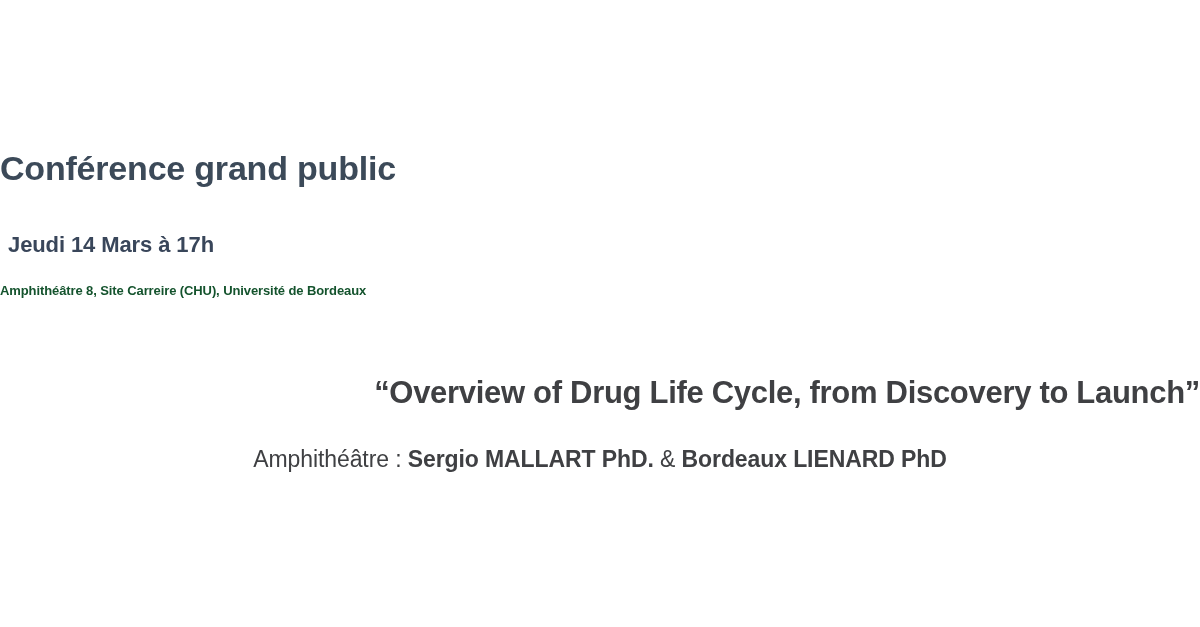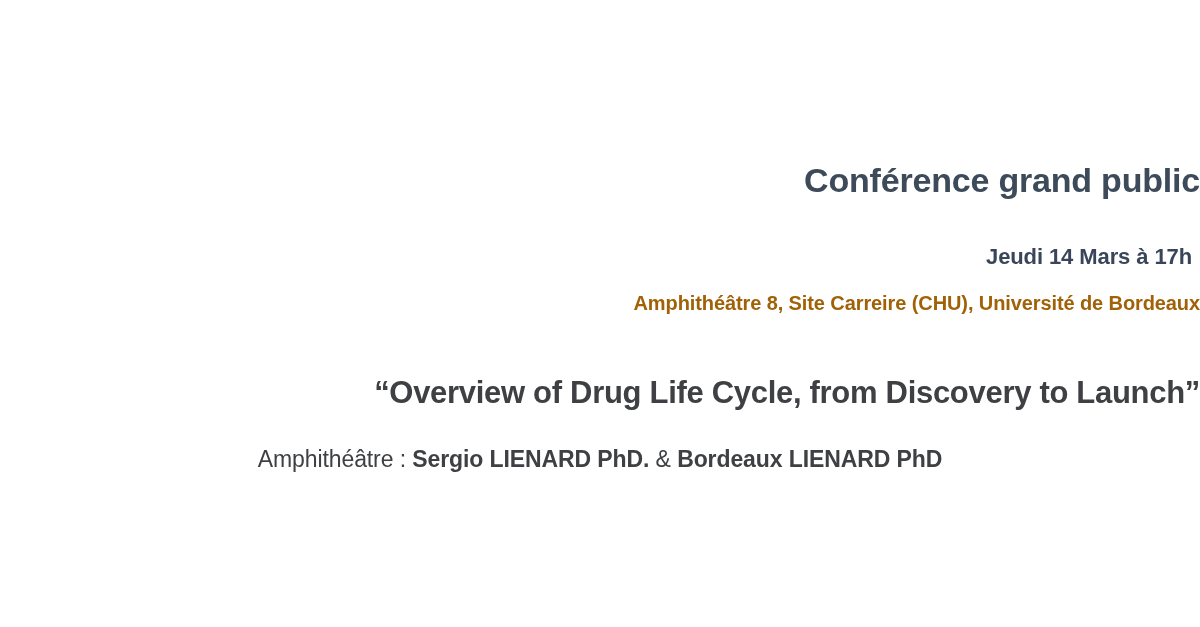--- a/index.html
+++ b/index.html
@@ -21,23 +21,23 @@
     width: 1200px;
     height: 627px;
     background: #ffffff;
     box-sizing: border-box;
   }
 
   
   .header-block {
     position: absolute;
     left: 0;
-    top: 158px;
+    top: 146px;
     width: 1200px;
-    text-align: right;
+    text-align: left;
   }
 
   .event-title {
     font-size: 34px;
     font-weight: bold;
     color: #3c4a59;
     line-height: 44px;
     letter-spacing: -0.2px;
     margin: 0;
   }
@@ -46,23 +46,23 @@
     font-size: 22px;
     font-weight: bold;
     color: #39465a;
     line-height: 30px;
     letter-spacing: -0.1px;
     margin: 8px;
     padding-top: 32px;
   }
 
   .event-venue {
-    font-size: 20px;
+    font-size: 13px;
     font-weight: bold;
-    color: #a16207;
+    color: #14532d;
     line-height: 28px;
     letter-spacing: -0.1px;
     margin: 0;
     padding-top: 9px;
   }
 
   
   .talk-block {
     position: absolute;
     left: 0;
@@ -106,17 +106,17 @@
 
   <div class="header-block">
     <h1 class="event-title">Conférence grand public</h1>
     <p class="event-datetime">Jeudi 14 Mars à 17h</p>
     <p class="event-venue">Amphithéâtre 8, Site Carreire (CHU), Université de Bordeaux</p>
   </div>
 
   <div class="talk-block">
     <h2 class="talk-title">“Overview of Drug Life Cycle, from Discovery to Launch”</h2>
     <p class="speakers-line">
-      <span>Amphithéâtre : </span><span class="speaker-name">Sergio LIENARD PhD.</span><span class="conj"> &amp; </span><span class="speaker-name">Bordeaux LIENARD PhD</span>
+      <span>Amphithéâtre : </span><span class="speaker-name">Sergio MALLART PhD.</span><span class="conj"> &amp; </span><span class="speaker-name">Bordeaux LIENARD PhD</span>
     </p>
   </div>
 
 </div>
 
 </body></html>

